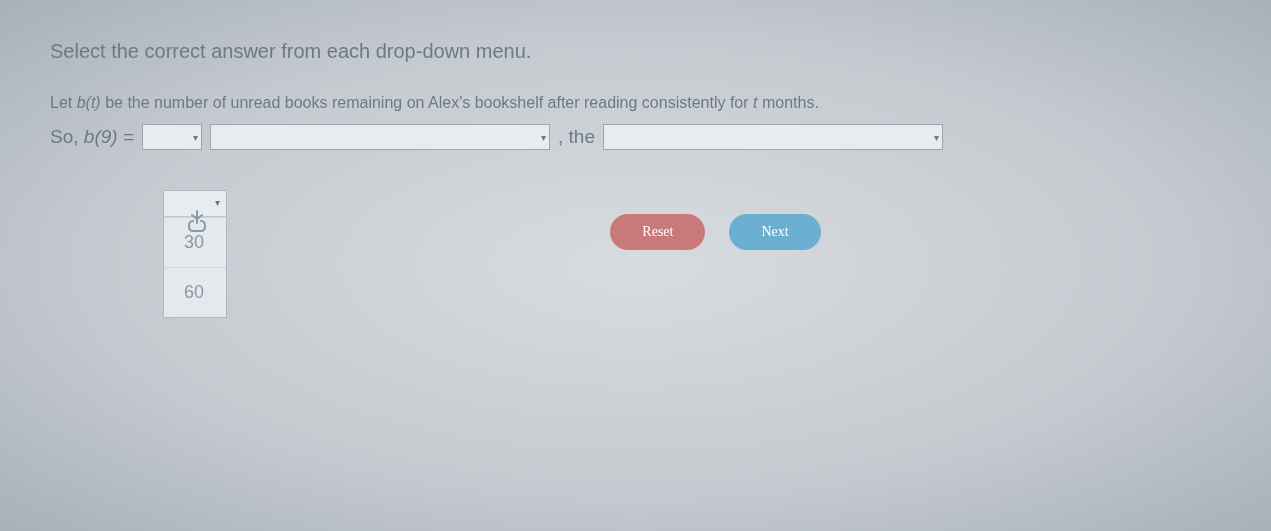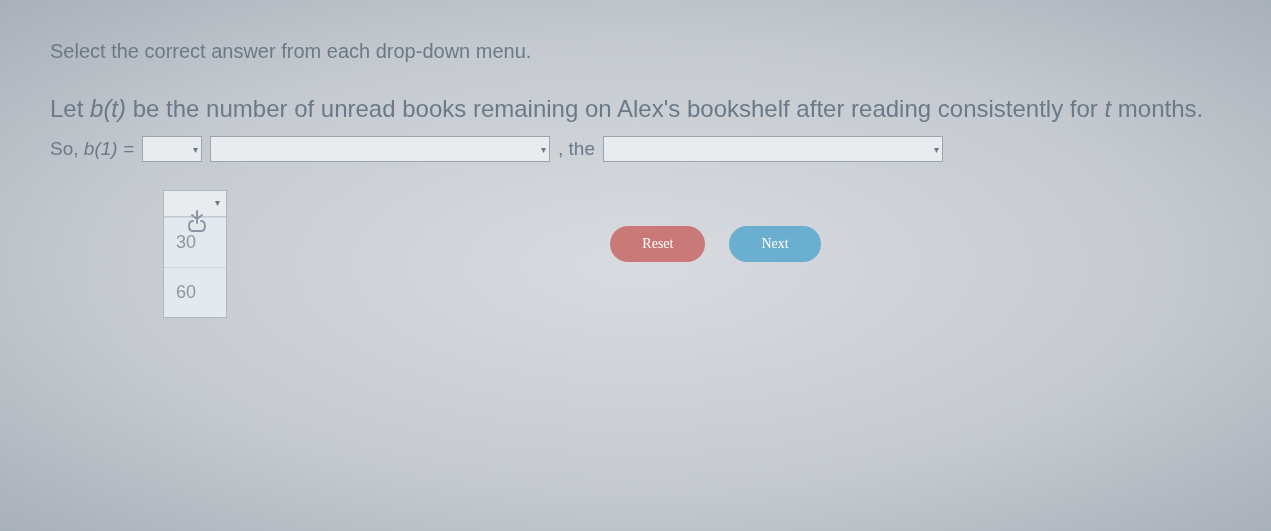--- a/index.html
+++ b/index.html
@@ -13,21 +13,21 @@
       position: relative;
       overflow: hidden;
     }
     .instruction {
       font-size: 20px;
       color: #6a7a88;
       margin-bottom: 28px;
       font-weight: 400;
     }
     .problem-text {
-      font-size: 24px;
+      font-size: 16px;
       color: #6a7a88;
       margin-bottom: 8px;
       line-height: 1.5;
     }
     .italic { font-style: italic; }
     .equation {
       text-align: center;
       font-size: 20px;
       color: #4a5a68;
       margin-bottom: 4px;
@@ -95,21 +95,21 @@
     }
     .cursor-icon {
       position: absolute;
       left: 22px;
       top: 18px;
       font-size: 20px;
       color: #8a98a5;
       transform: rotate(0deg);
     }
     .dd-option {
-      padding: 14px 12px;
+      padding: 14px 20px;
       font-size: 18px;
       color: #8a98a5;
       border-top: 1px solid #d0d6dc;
       cursor: pointer;
       background: #e4e9ed;
     }
     .dd-option:first-of-type { border-top: none; }
     .button-row {
       display: flex;
       gap: 24px;
@@ -140,21 +140,21 @@
 
 <div class="problem-text">
   <span>Let </span><span class="italic">b(t)</span><span> be the number of unread books remaining on Alex's bookshelf after reading consistently for </span><span class="italic">t</span><span> months.</span>
 </div>
 
 <div class="equation">
   <span>b(t)</span><span class="num"> = </span><span class="num">34</span><span class="num"> − </span><span class="num">5</span><span>t</span>
 </div>
 
 <div class="answer-line">
-  <span><span>So, </span><span class="italic">b(1) = </span></span>
+  <span><span>So, </span><span class="italic">b(9) = </span></span>
 
   <span class="dropdown-wrap dd1">
     <select value=""></select>
     <span class="chev">▾</span>
   </span>
 
 
   <span class="dropdown-wrap dd2">
     <select value=""></select>
     <span class="chev">▾</span>

